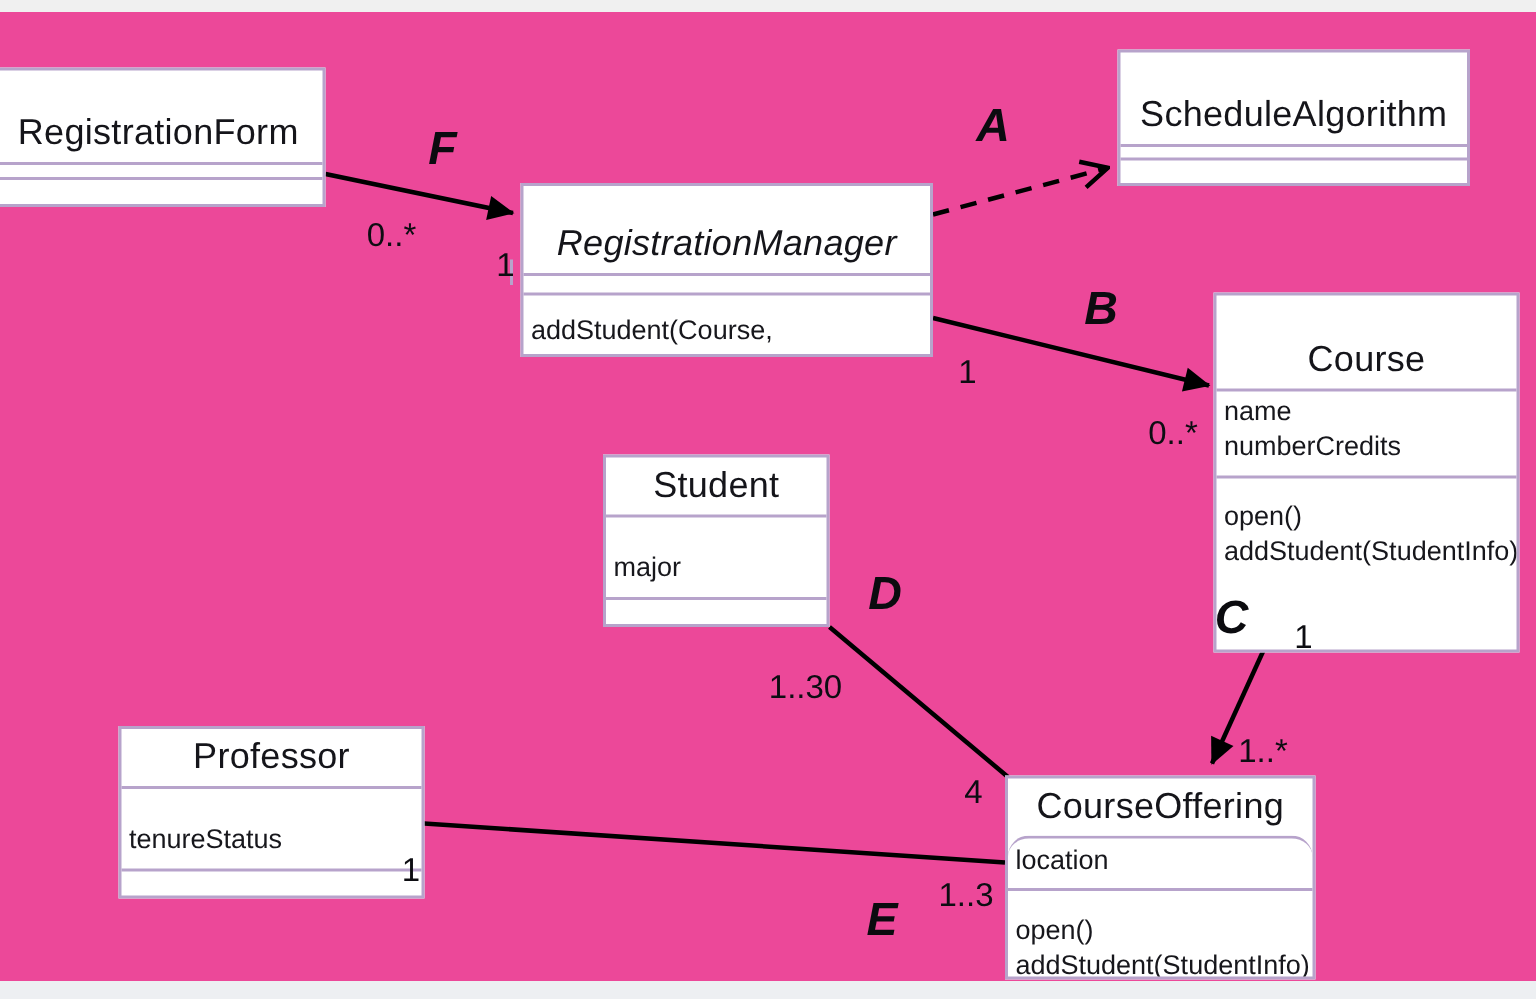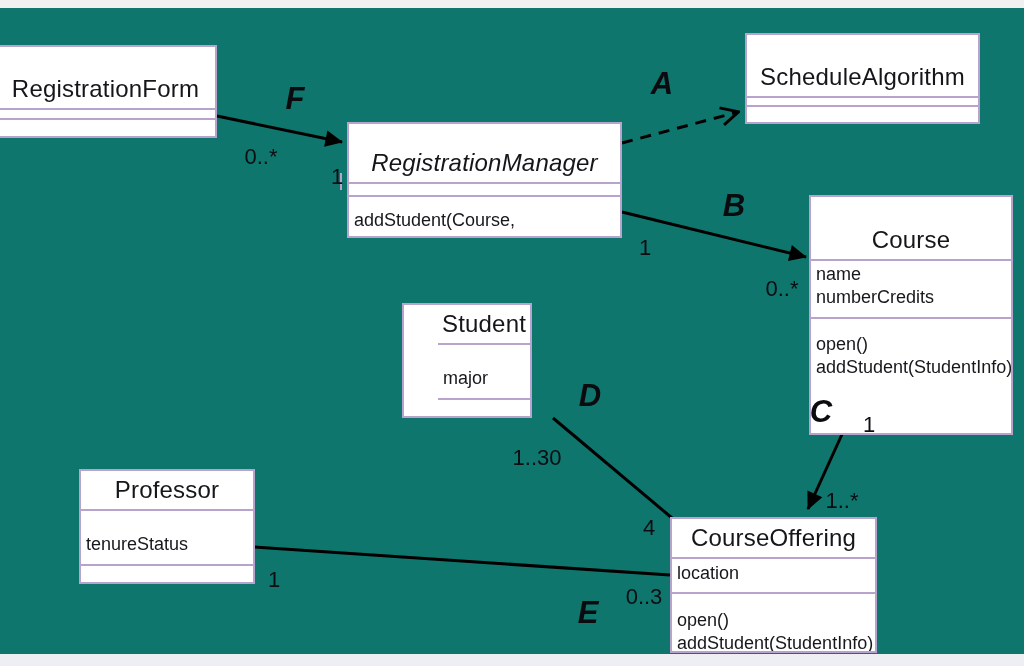--- a/index.html
+++ b/index.html
@@ -3,21 +3,21 @@
 <meta charset="utf-8">
 <style>
   * { margin:0; padding:0; box-sizing:border-box; }
   html,body { width:1024px; height:666px; }
   body {
     font-family:"Liberation Sans", sans-serif;
     background:#ffffff;
     position:relative;
     overflow:hidden;
   }
-  .canvas { position:absolute; left:0; top:0; width:1024px; height:666px; background:#0f766e; }
+  .canvas { position:absolute; left:0; top:0; width:1024px; height:666px; background:#ec4899; }
   .band-top { position:absolute; left:0; top:0; width:1024px; height:8px; background:#f0f0f0; }
   .band-bottom { position:absolute; left:0; top:654px; width:1024px; height:12px; background:#edeff2; }
 
   .uml-class {
     position:absolute;
     display:flex; flex-direction:column;
     border:2px solid #b7a3cb;
     background:#ffffff;
     color:#101014;
   }
@@ -96,39 +96,39 @@
     <div class="comp c-members" style="height:58px;">
       <div>name</div>
       <div>numberCredits</div>
     </div>
     <div class="comp c-members" style="flex:1; padding-top:14px;">
       <div>open()</div>
       <div>addStudent(StudentInfo)</div>
     </div>
   </div>
 
-  <div class="uml-class" style="left:402px; top:303px; width:130px; height:115px;padding-left:34px;">
+  <div class="uml-class" style="left:402px; top:303px; width:151px; height:115px;">
     <div class="comp c-title" style="height:38px;">Student</div>
     <div class="comp c-members" style="height:55px; padding-top:22px;">
       <div>major</div>
     </div>
     <div class="comp" style="flex:1;"></div>
   </div>
 
-  <div class="uml-class" style="left:79px; top:469px; width:176px; height:115px;">
+  <div class="uml-class" style="left:79px; top:484px; width:204px; height:115px;">
     <div class="comp c-title" style="height:38px;">Professor</div>
     <div class="comp c-members" style="height:55px; padding-top:22px;">
       <div>tenureStatus</div>
     </div>
     <div class="comp" style="flex:1;"></div>
   </div>
 
   <div class="uml-class" style="left:670px; top:517px; width:207px; height:136px;">
     <div class="comp c-title" style="height:38px;">CourseOffering</div>
-    <div class="comp c-members" style="height:35px; padding-top:3px;">
+    <div class="comp c-members" style="height:35px; padding-top:3px;border-radius:14px;">
       <div>location</div>
     </div>
     <div class="comp c-members" style="flex:1; padding-top:15px;">
       <div>open()</div>
       <div>addStudent(StudentInfo)</div>
     </div>
   </div>
 
   <div class="label-letter" style="left:295px; top:99px;">F</div>
   <div class="label-letter" style="left:662px; top:84px;">A</div>
@@ -139,15 +139,15 @@
 
   <div class="mult" style="left:261px; top:157px;">0..*</div>
   <div class="mult" style="left:337px; top:177px;">1</div>
   <div class="mult" style="left:645px; top:248px;">1</div>
   <div class="mult" style="left:782px; top:289px;">0..*</div>
   <div class="mult" style="left:869px; top:425px;">1</div>
   <div class="mult" style="left:842px; top:501px;">1..*</div>
   <div class="mult" style="left:537px; top:458px;">1..30</div>
   <div class="mult" style="left:649px; top:528px;">4</div>
   <div class="mult" style="left:274px; top:580px;">1</div>
-  <div class="mult" style="left:644px; top:597px;">0..3</div>
+  <div class="mult" style="left:644px; top:597px;">1..3</div>
 
 </div>
 
 </body></html>

